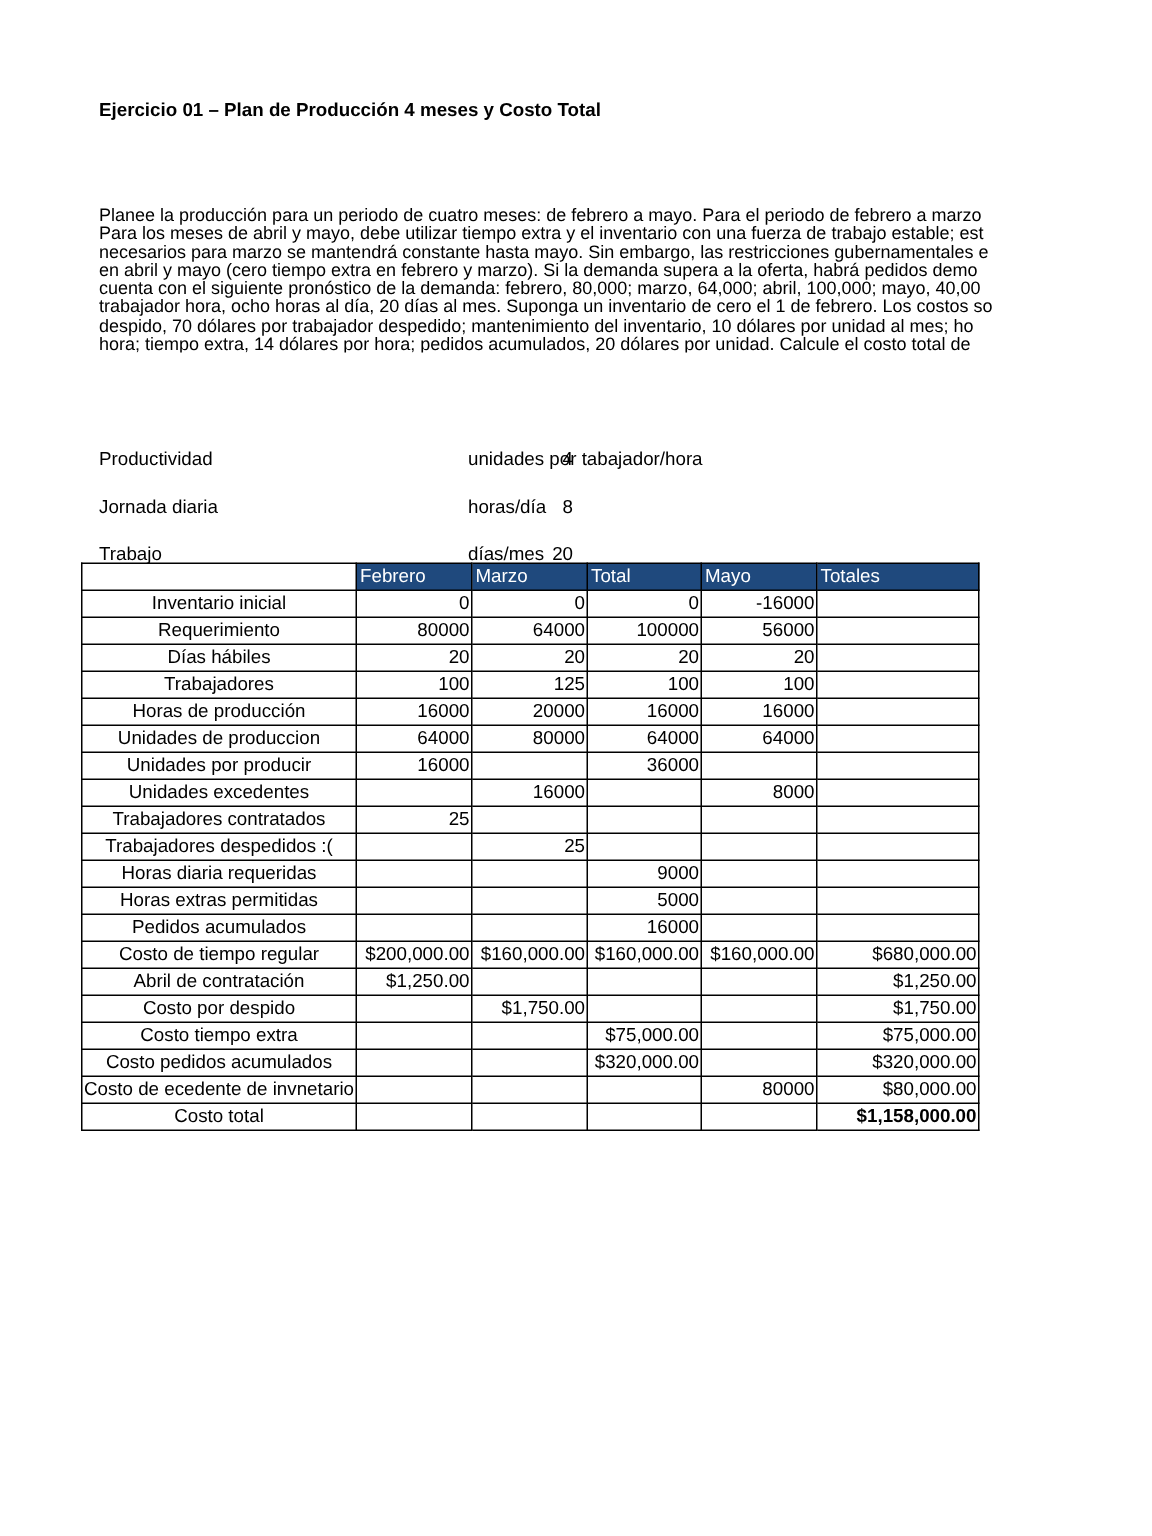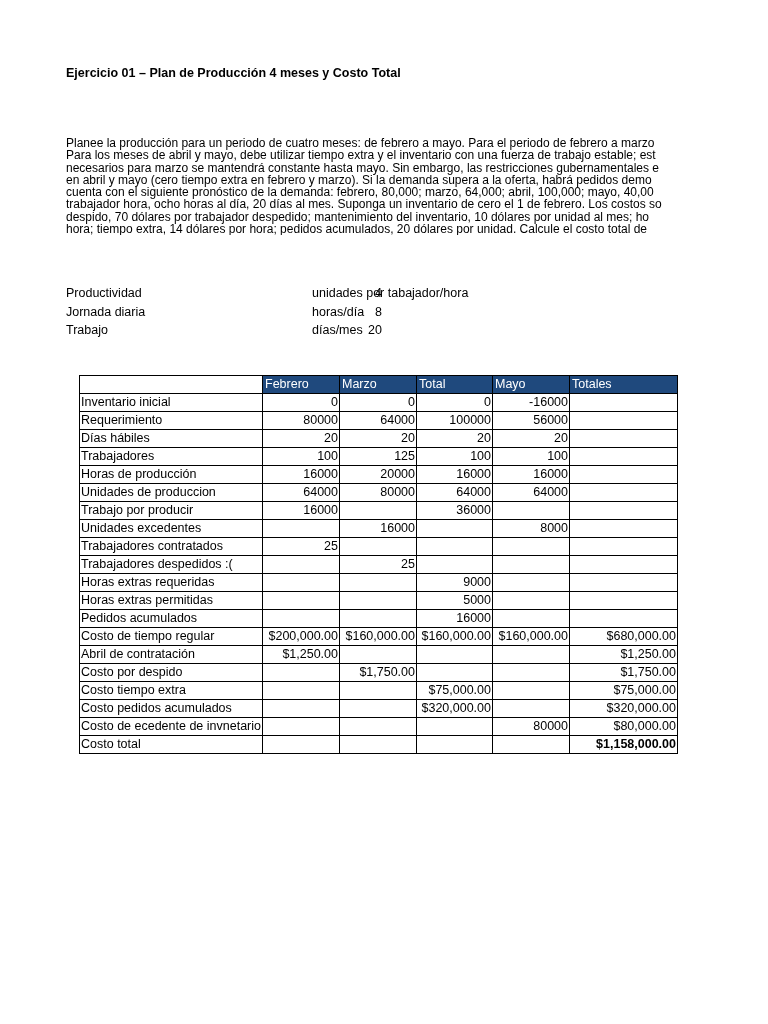--- a/index.html
+++ b/index.html
@@ -2,29 +2,29 @@
 <html><head>
 <meta charset="utf-8">
 <style>
   html, body { margin:0; padding:0; background:#ffffff; }
   body { width:768px; height:1024px; position:relative; overflow:hidden;
          font-family:"Liberation Sans", "DejaVu Sans", sans-serif; color:#000; }
   .title { position:absolute; left:66px; top:66px; font-size:12.5px; font-weight:bold; white-space:nowrap; }
   .para { position:absolute; left:66px; top:137px; width:636px; overflow:hidden; font-size:12px; line-height:12.3px; }
   .para div { white-space:nowrap; }
   .params { position:absolute; left:66px; top:286px; font-size:12.5px; }
-  .prow { position:relative; height:18.5px; width:500px; }
+  .prow { position:relative; height:18.5px; width:500px;margin-top:13px; }
   .prow .pl { position:absolute; left:0; top:0; white-space:nowrap; }
   .prow .pv { position:absolute; right:184px; top:0; white-space:nowrap; text-align:right; }
   .prow .pu { position:absolute; left:246px; top:0; white-space:nowrap; }
-  table.sheet { position:absolute; left:79px; top:375px; border-collapse:collapse; font-size:12.5px; table-layout:fixed; }
+  table.sheet { position:absolute; left:54px; top:375px; border-collapse:collapse; font-size:12.5px; table-layout:fixed; }
   table.sheet td, table.sheet th { border:1px solid #000; height:17px; padding:0 1px; line-height:17px; white-space:nowrap; overflow:visible; }
   table.sheet th { background:#1f497d; color:#ffffff; font-weight:normal; text-align:left; padding-left:2px; }
   table.sheet th.blank { background:#ffffff; }
-  table.sheet td.lbl { text-align:left; overflow:visible; position:relative;margin-top:24px; }
+  table.sheet td.lbl { text-align:center; overflow:visible; position:relative;margin-top:24px; }
   table.sheet td.num { text-align:right; }
   table.sheet td.bold { font-weight:bold; }
   .lbl span { position:relative; z-index:2; background:transparent; }
 </style>
 </head>
 <body>
 
 <div class="title">Ejercicio 01 – Plan de Producción 4 meses y Costo Total</div>
 
 <div class="para">
@@ -118,21 +118,21 @@
       </tr>
       <tr>
         <td class="lbl"><span>Unidades de produccion</span></td>
         <td class="num">64000</td>
         <td class="num">80000</td>
         <td class="num">64000</td>
         <td class="num">64000</td>
         <td class="num"></td>
       </tr>
       <tr>
-        <td class="lbl"><span>Trabajo por producir</span></td>
+        <td class="lbl"><span>Unidades por producir</span></td>
         <td class="num">16000</td>
         <td class="num"></td>
         <td class="num">36000</td>
         <td class="num"></td>
         <td class="num"></td>
       </tr>
       <tr>
         <td class="lbl"><span>Unidades excedentes</span></td>
         <td class="num"></td>
         <td class="num">16000</td>
@@ -150,21 +150,21 @@
       </tr>
       <tr>
         <td class="lbl"><span>Trabajadores despedidos :(</span></td>
         <td class="num"></td>
         <td class="num">25</td>
         <td class="num"></td>
         <td class="num"></td>
         <td class="num"></td>
       </tr>
       <tr>
-        <td class="lbl"><span>Horas extras requeridas</span></td>
+        <td class="lbl"><span>Horas diaria requeridas</span></td>
         <td class="num"></td>
         <td class="num"></td>
         <td class="num">9000</td>
         <td class="num"></td>
         <td class="num"></td>
       </tr>
       <tr>
         <td class="lbl"><span>Horas extras permitidas</span></td>
         <td class="num"></td>
         <td class="num"></td>

